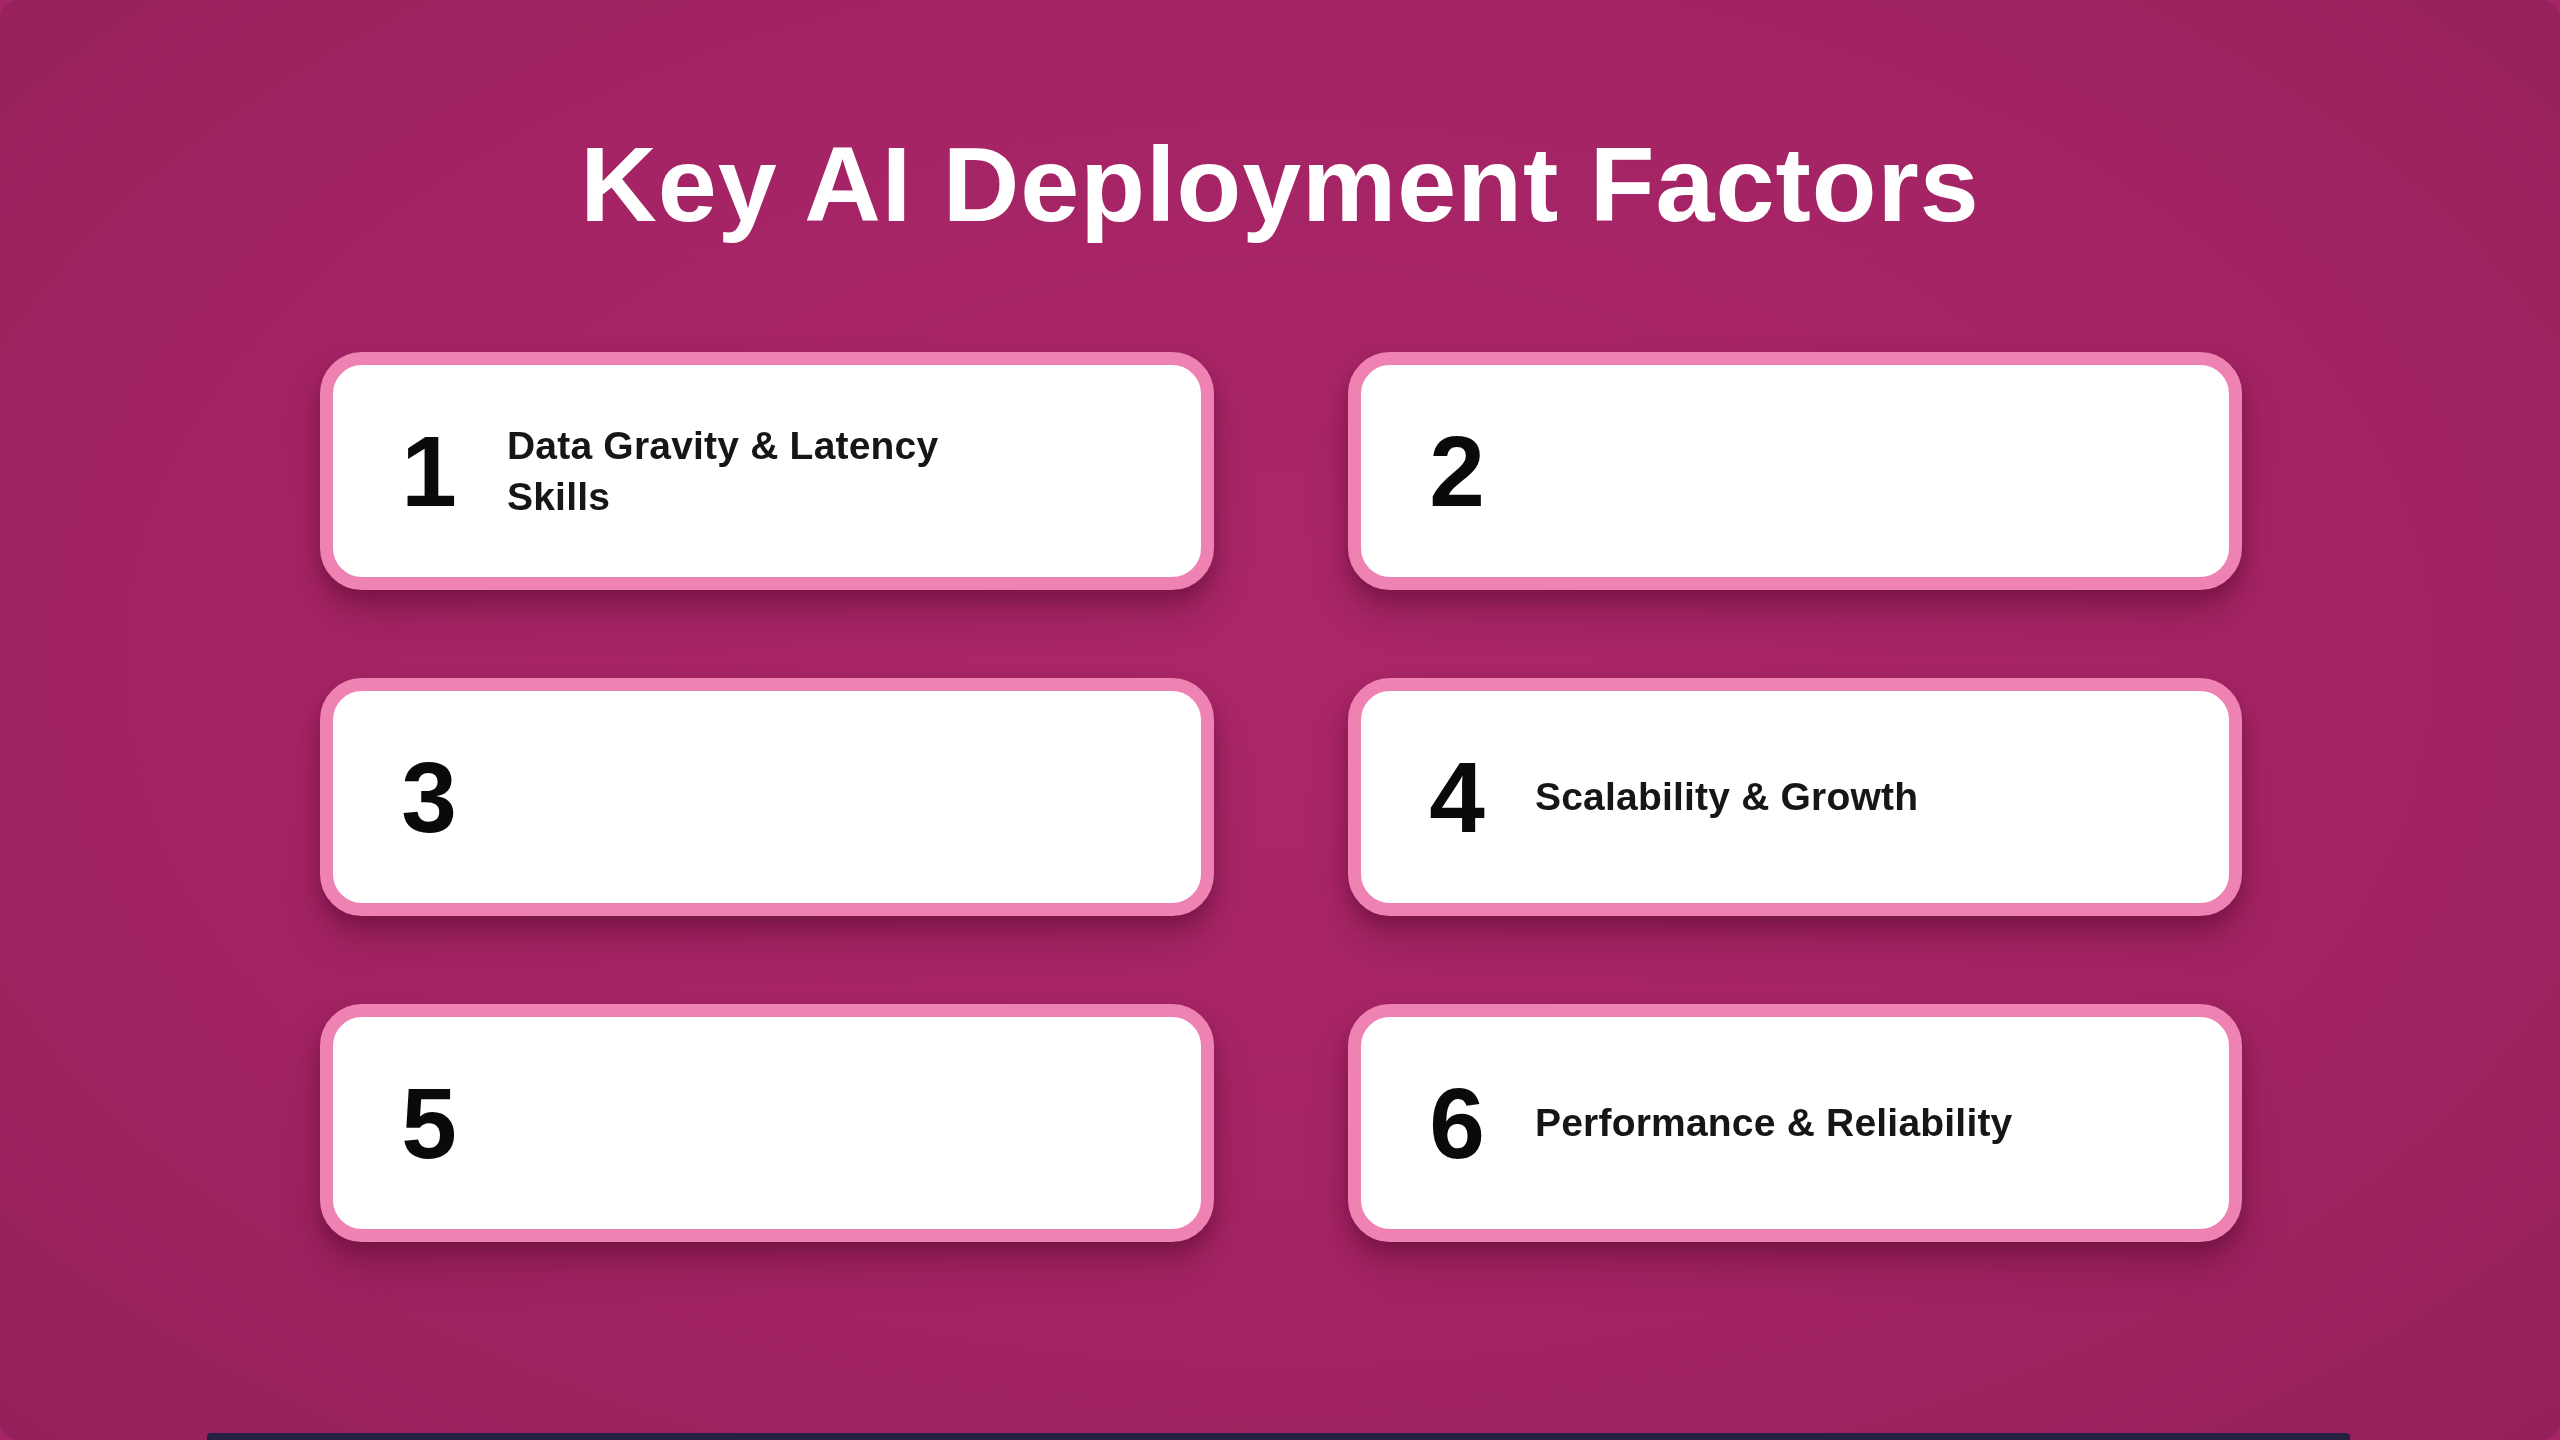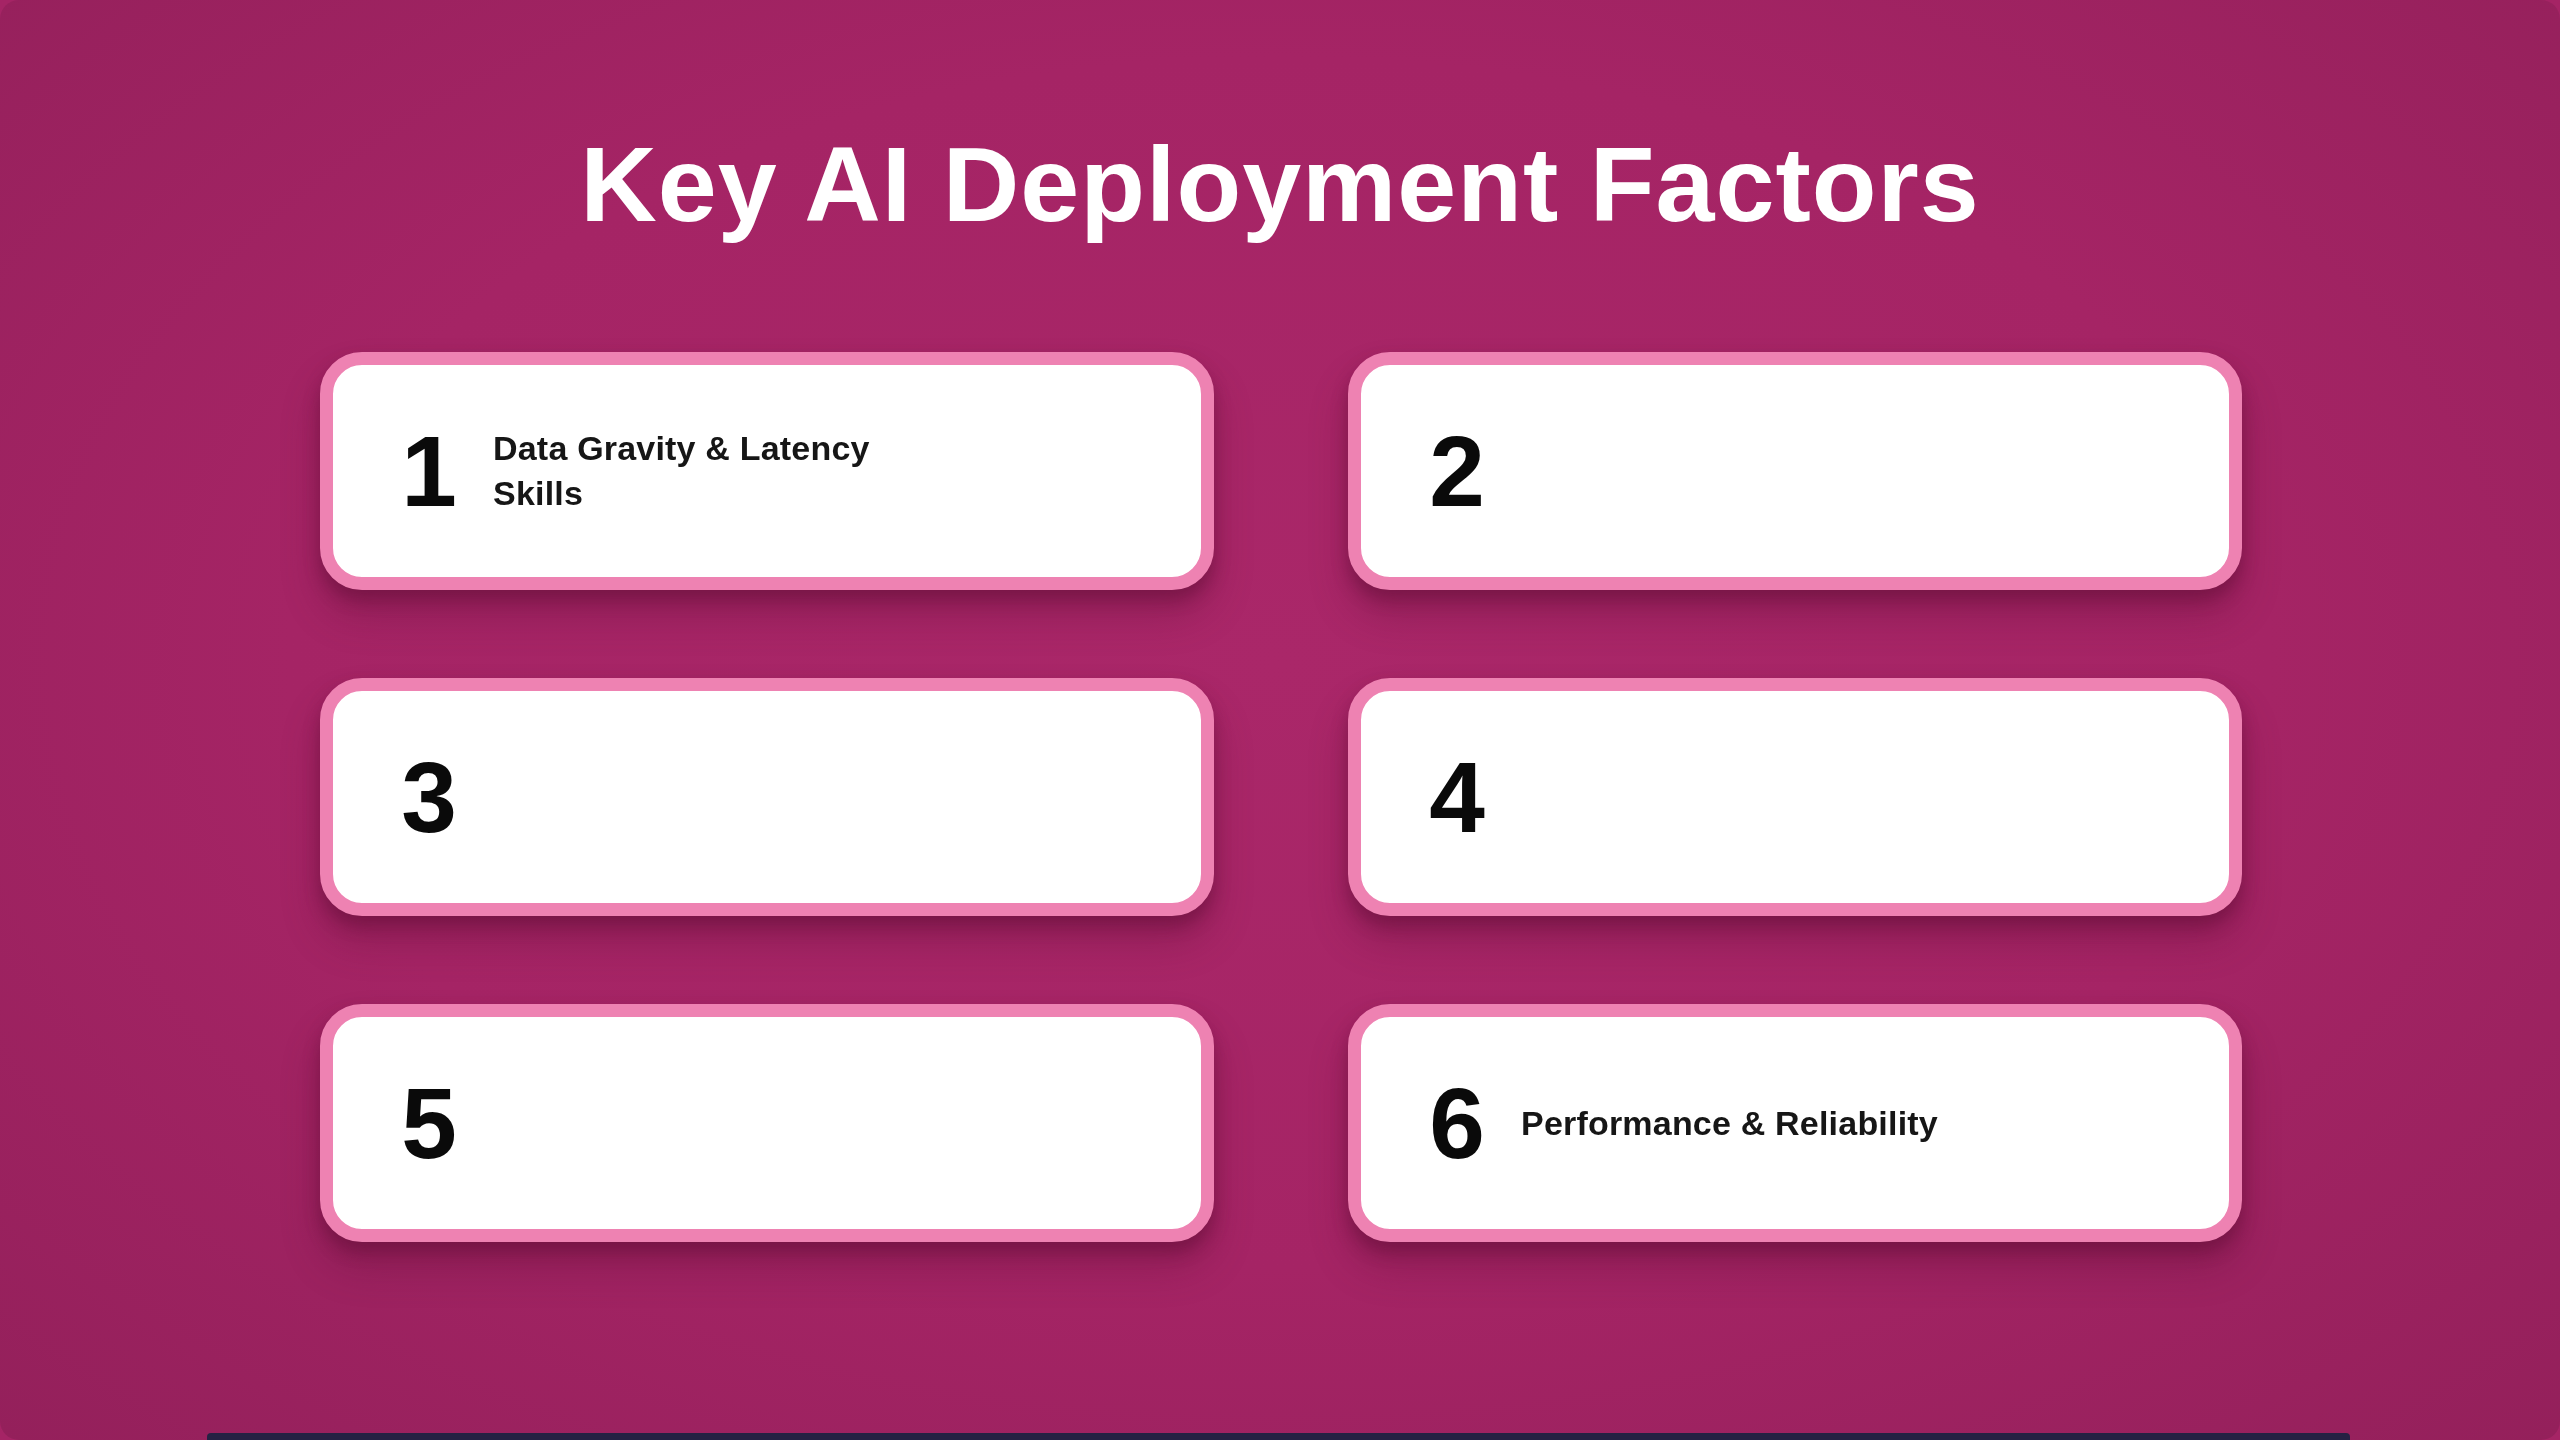--- a/index.html
+++ b/index.html
@@ -61,22 +61,22 @@
     margin-left: 46px;
     flex: 0 0 auto;
     text-align: center;
     font-size: 100px;
     font-weight: 800;
     line-height: 1;
     color: var(--number-color, #0a0a0a);
   }
   .card-label {
     display: block;
-    margin-left: 14px;
-    font-size: 34px;
+    margin-left: 28px;
+    font-size: 39px;
     font-weight: 800;
     line-height: 1.32;
     letter-spacing: 0.2px;
     color: var(--label-color, #161616);
     white-space: pre-line;
   }
   .bottom-bar {
     position: absolute;
     bottom: 0;
     left: 207px;
@@ -104,20 +104,21 @@
     <div class="card">
       <span class="card-number">2</span>
     </div>
 
     <div class="card">
       <span class="card-number">3</span>
     </div>
 
     <div class="card">
       <span class="card-number">4</span>
+      <span class="card-label">Scalability &amp; Growth</span>
     </div>
 
     <div class="card">
       <span class="card-number">5</span>
     </div>
 
     <div class="card">
       <span class="card-number">6</span>
       <span class="card-label">Performance &amp; Reliability</span>
     </div>

